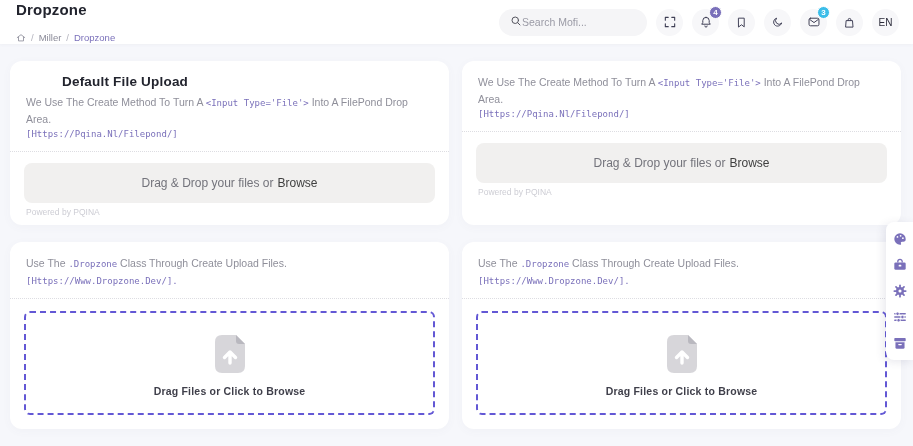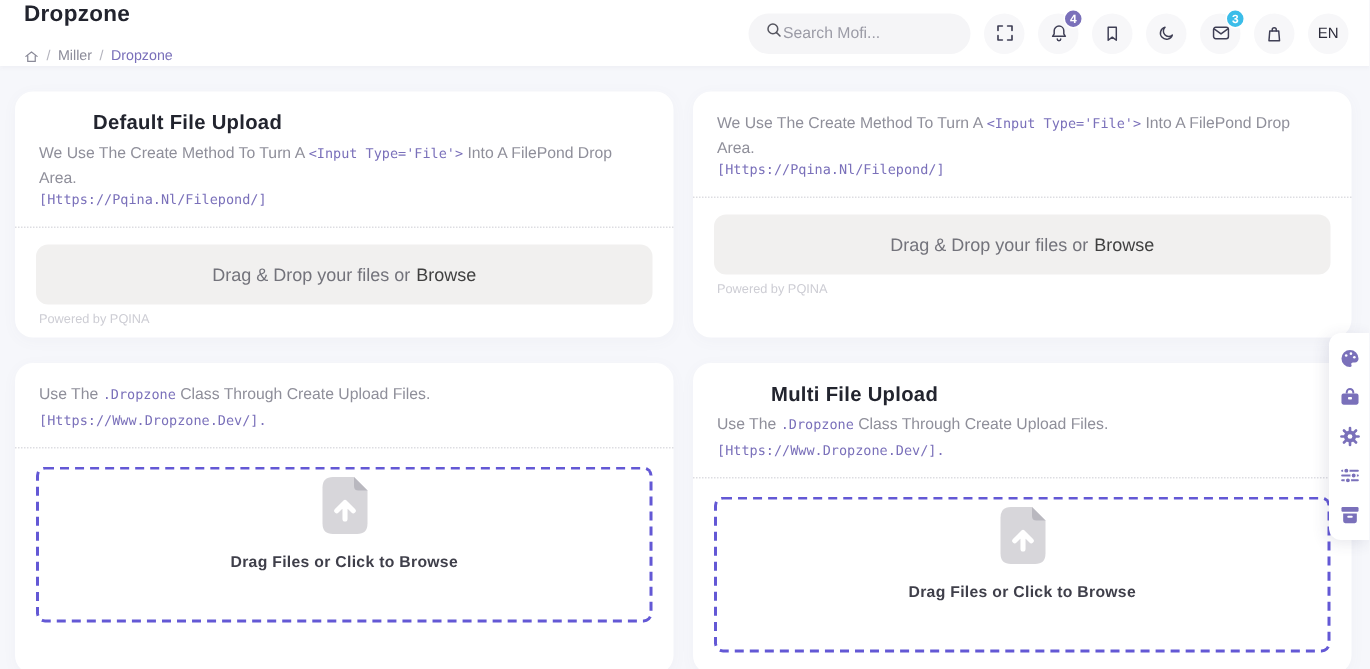--- a/index.html
+++ b/index.html
@@ -76,21 +76,21 @@
   .fp-drop {
     background: #f1f0ef; border-radius: 8px; height: 40px;
     display: flex; align-items: center; justify-content: center;
     font-size: 12px; color: #73737b; cursor: pointer;
   }
   .browse { color: #404040; margin-left: 4px; cursor: pointer; }
   .powered { font-size: 8.5px; color: #cdcdd4; padding: 4px 2px 2px; }
   .dz-wrap { padding: 12px 14px 14px; }
   .dz {
     border: 2px dashed #6358d5; border-radius: 6px; height: 104px;
-    display: flex; flex-direction: column; align-items: center; 
+    display: flex; flex-direction: column; align-items: center; justify-content: center;
     gap: 3px; cursor: pointer; background: #fff;
   }
   .dz-label { font-size: 10.5px; font-weight: bold; color: #3f3f4a; letter-spacing: .2px; }
   
   .quick-toolbar {
     position: absolute; right: 0; top: 222px; width: 27px;
     background: #fff; border-radius: 8px 0 0 8px;
     box-shadow: -2px 2px 10px rgba(60,60,100,.12);
     display: flex; flex-direction: column; align-items: center;
     gap: 12px; padding: 10px 0; z-index: 3;
@@ -237,21 +237,20 @@
               <path d="M24 33V22M18.5 27.5 24 22l5.5 5.5" fill="none" stroke="#ffffff" stroke-width="3.4" stroke-linecap="round" stroke-linejoin="round"></path>
             </svg>
         </span>
         <span class="dz-label">Drag Files or Click to Browse</span>
       </div>
     </div>
   </div>
 
   <div class="card">
     <div class="card-head">
-      <div class="card-title">Multi File Upload</div>
       <div class="card-desc">
         <span>Use The </span><code>.Dropzone</code><span> Class Through Create Upload Files. </span><span class="code-link">[Https://Www.Dropzone.Dev/].</span>
       </div>
     </div>
     <div class="dz-wrap">
       <div class="dz">
         <span>
           <svg width="48" height="48" viewBox="0 0 48 48">
               <path d="M9 12q0-7 7-7h14l9 9v22q0 7-7 7H16q-7 0-7-7z" fill="#d7d6da"></path>
               <path d="M30 5l9 9h-6q-3 0-3-3z" fill="#b9b8bf"></path>

